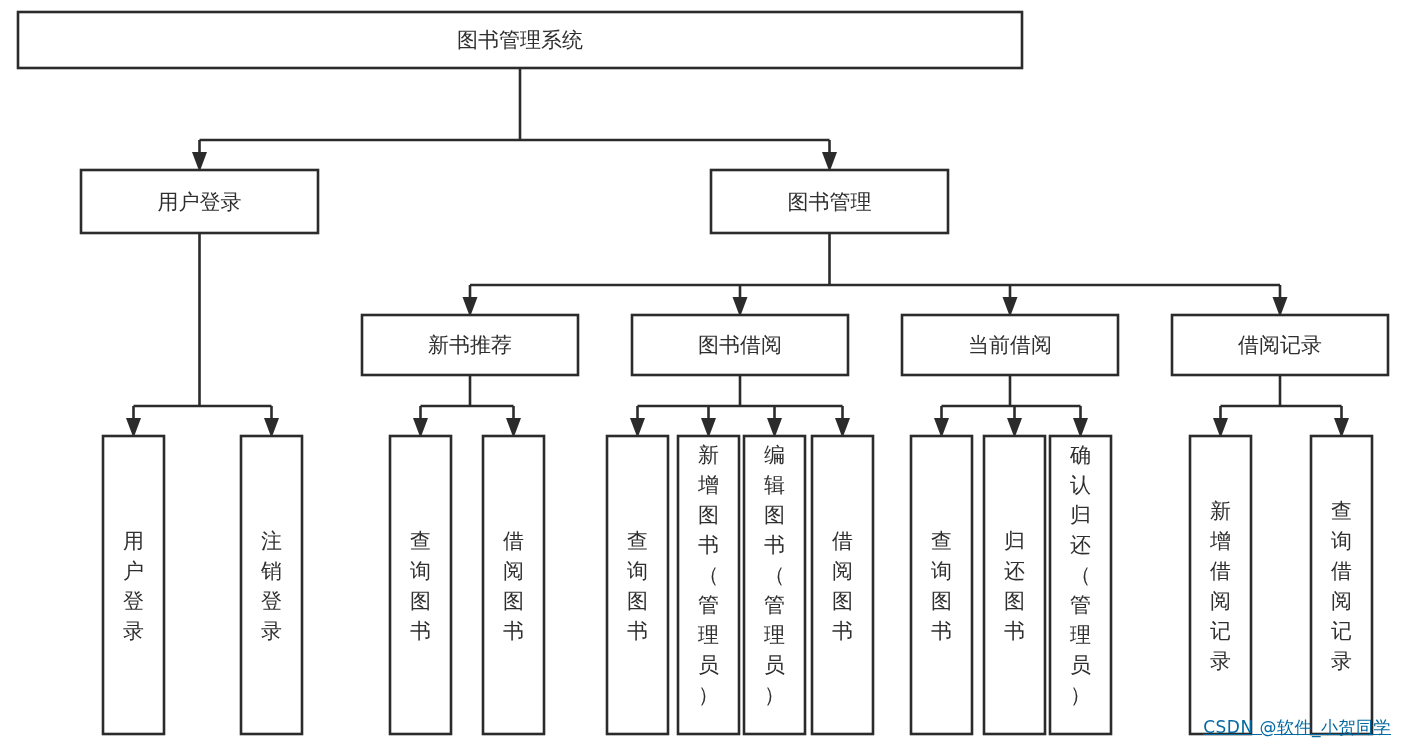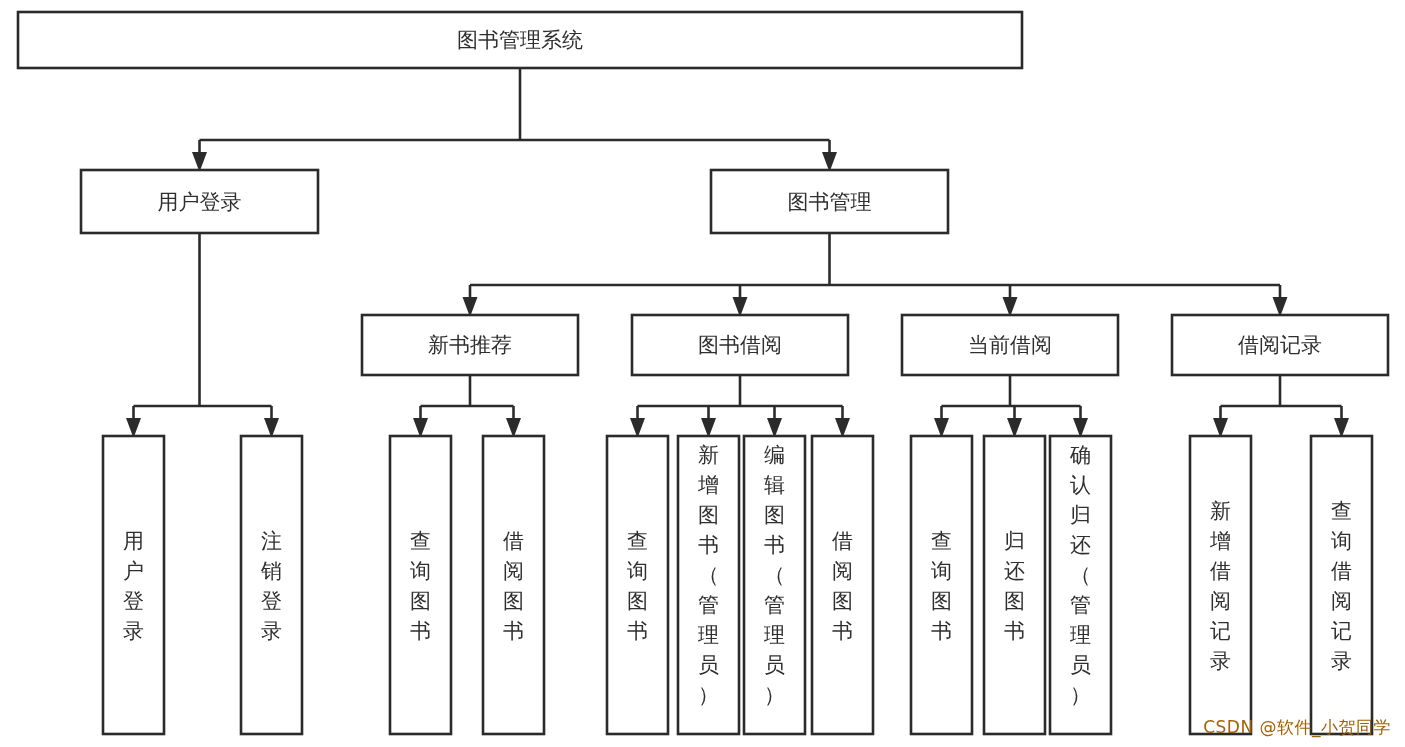--- a/index.html
+++ b/index.html
@@ -55,24 +55,25 @@
     font-size: 21px;
     fill: #2f2f2f;
     text-anchor: middle;
   }
   .watermark {
     position: absolute;
     right: 14px;
     bottom: 8px;
     font-family: "DejaVu Sans", "Liberation Sans", sans-serif;
     font-size: 17px;
-    color: #a16207;
+    color: #0369a1;
     letter-spacing: 0.5px;
     white-space: nowrap;
     user-select: none;
+    text-decoration: underline;
   }
 </style>
 </head>
 <body>
 
 <div id="diagram-root">
   <svg id="flowchart" viewBox="0 0 1405 747">
     <g id="edges-layer">
         <line x1="520" y1="68" x2="520" y2="140" class="connector"></line>
         <line x1="199.5" y1="140" x2="829.5" y2="140" class="connector"></line>

